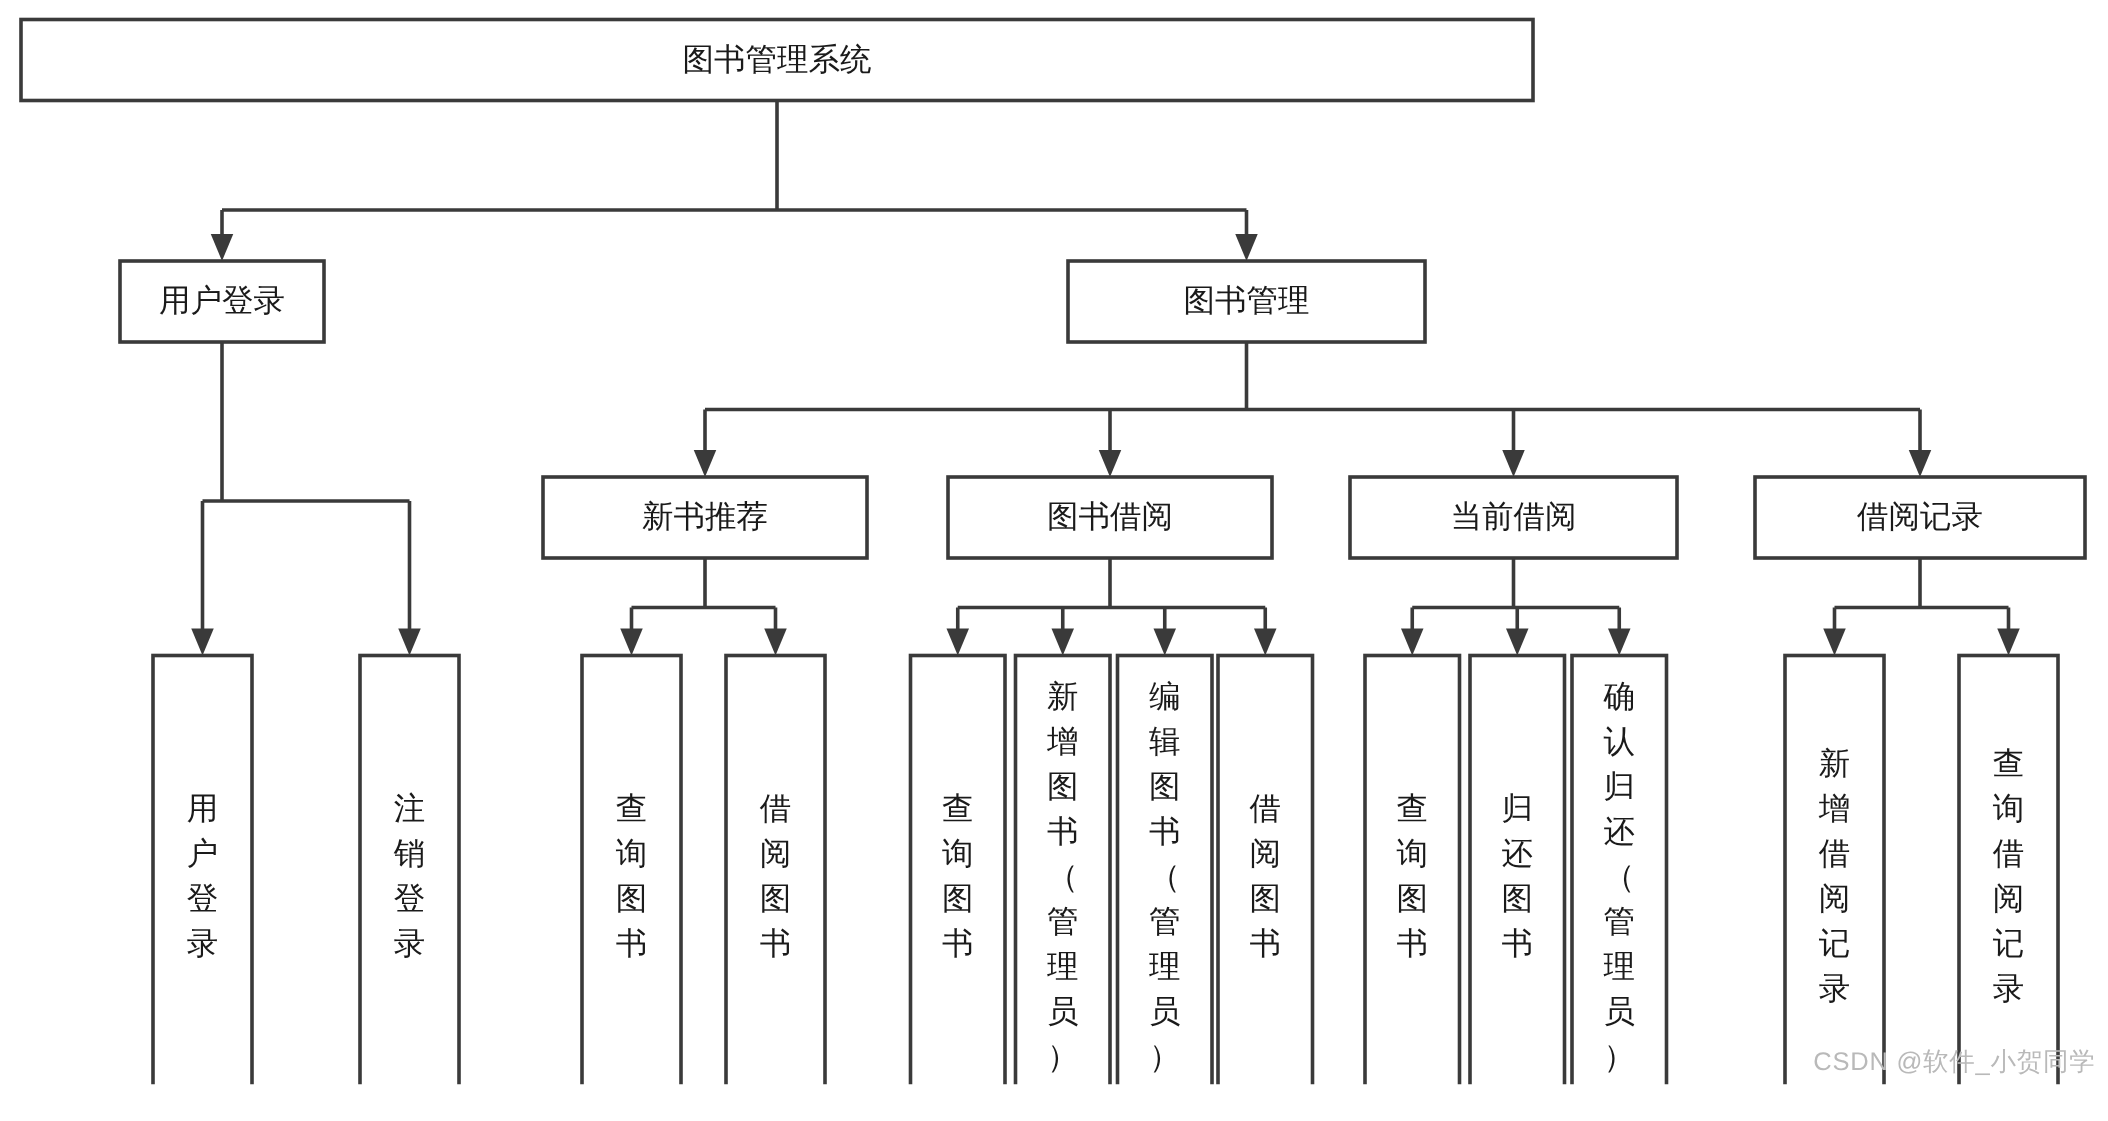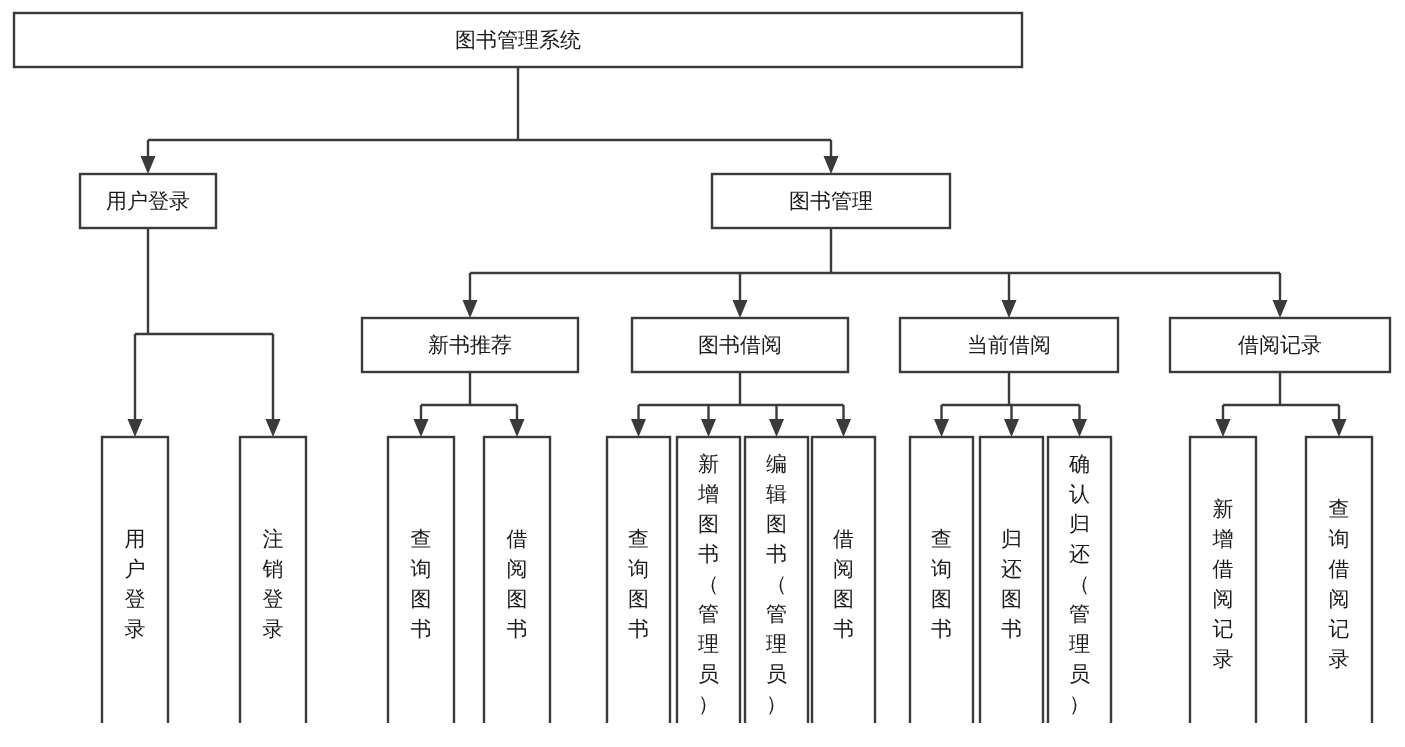--- a/index.html
+++ b/index.html
@@ -204,13 +204,14 @@
         <g>
           <rect x="1190" y="437" width="66" height="296" class="node-box"></rect>
           <text x="1223" y="516" class="node-label-v"><tspan x="1223" dy="0">新</tspan><tspan x="1223" dy="30">增</tspan><tspan x="1223" dy="30">借</tspan><tspan x="1223" dy="30">阅</tspan><tspan x="1223" dy="30">记</tspan><tspan x="1223" dy="30">录</tspan></text>
         </g>
         <g>
           <rect x="1306" y="437" width="66" height="296" class="node-box"></rect>
           <text x="1339" y="516" class="node-label-v"><tspan x="1339" dy="0">查</tspan><tspan x="1339" dy="30">询</tspan><tspan x="1339" dy="30">借</tspan><tspan x="1339" dy="30">阅</tspan><tspan x="1339" dy="30">记</tspan><tspan x="1339" dy="30">录</tspan></text>
         </g>
       </g>
     </svg>
+  <div class="watermark-text">CSDN @软件_小贺同学</div>
 </div>
 
 </body></html>

